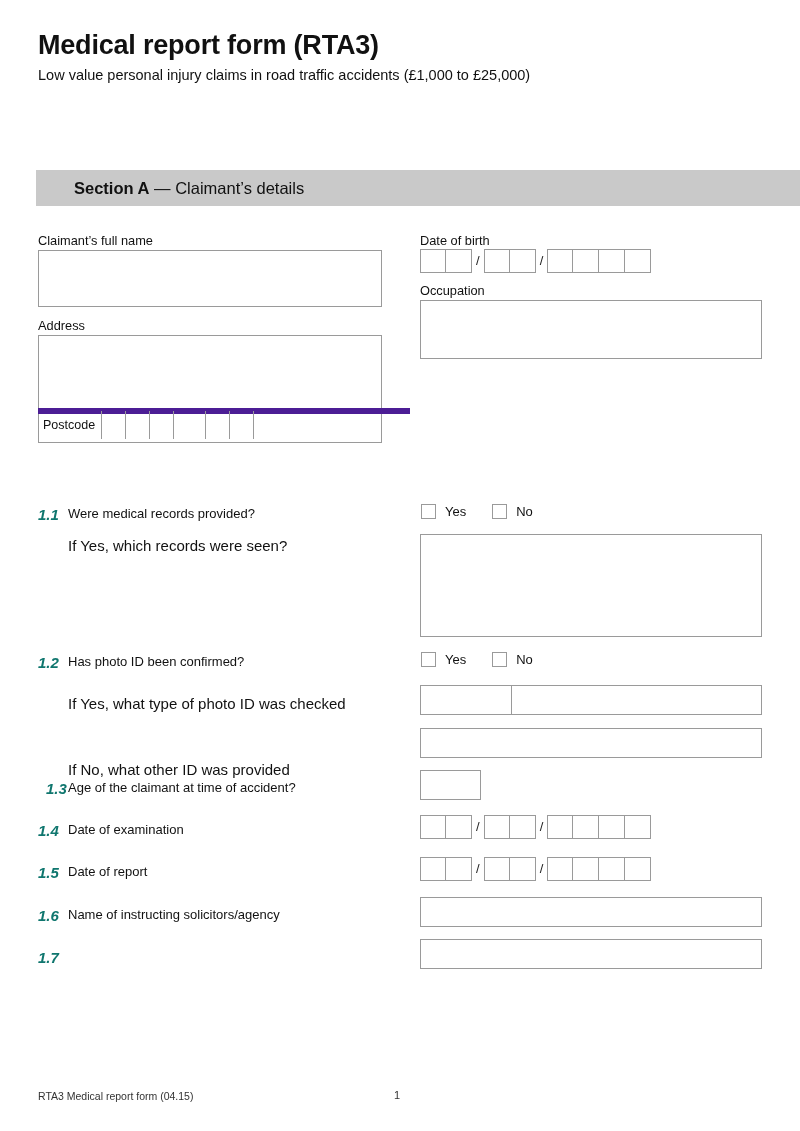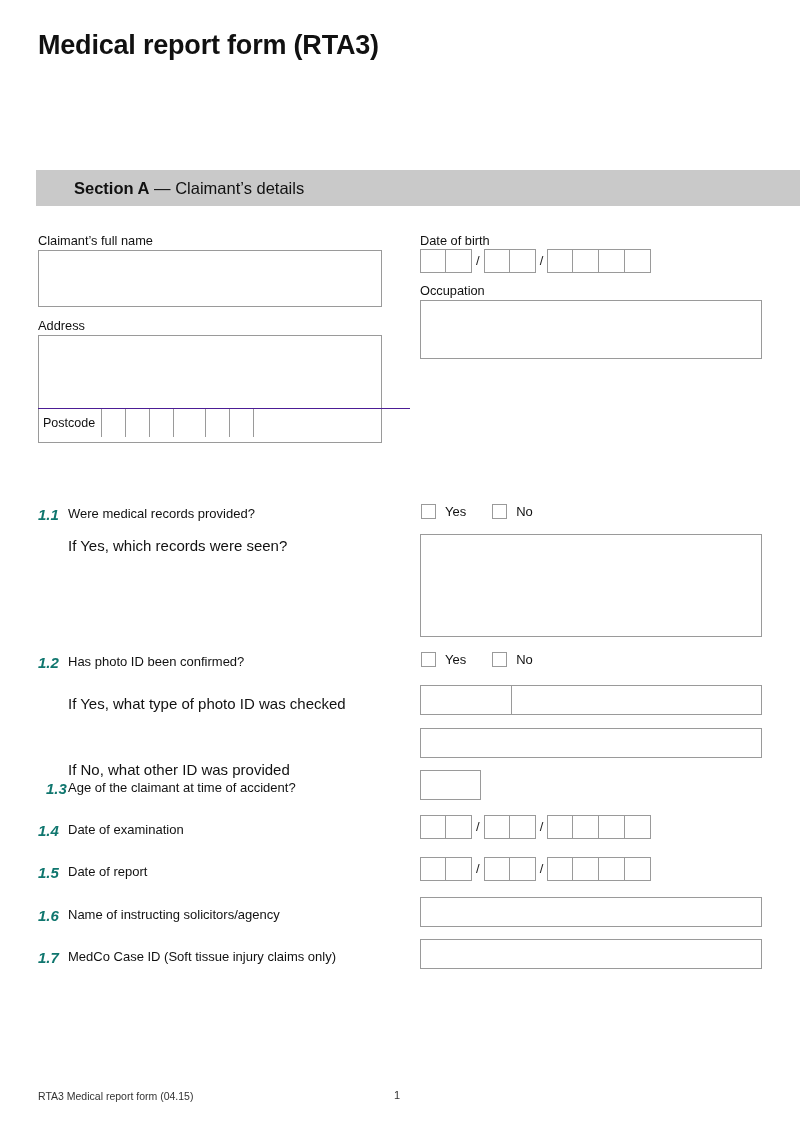--- a/index.html
+++ b/index.html
@@ -115,21 +115,21 @@
   
   .postcode-row {
     position: absolute;
     left: 38px;
     top: 408px;
     width: 372px;
     height: 28px;
     display: flex;
     align-items: center;
     box-sizing: border-box;
-    border-top: 1px solid #4c1d95;
+    border-top: 6px solid #4c1d95;
   }
   .postcode-label {
     font-size: 12.5px;
     padding-left: 5px;
     padding-right: 6px;
     color: #111;
   }
   .pc-cells {
     display: flex;
     height: 28px;
@@ -210,20 +210,21 @@
     color: #333;
   }
 </style>
 </head>
 <body>
 
 <div class="page">
 
   <div class="header">
     <h1 class="doc-title">Medical report form (RTA3)</h1>
+    <p class="doc-subtitle">Low value personal injury claims in road traffic accidents (£1,000 to £25,000)</p>
   </div>
 
   <div class="section-bar">
     <div class="inner">
       <span class="sec-label">Section A</span><span class="sec-dash"> — </span><span class="sec-name">Claimant’s details</span>
     </div>
   </div>
 
   <div class="flabel" style="left:38px; top:233px;">Claimant’s full name</div>
   <div class="box" style="left:38px; top:250px; width:344px; height:57px;"></div>
@@ -323,19 +324,18 @@
     <span class="cell"></span>
     <span class="cell"></span>
     <span class="cell"></span>
   </div>
 
   <div class="qnum" style="top:907px;">1.6</div>
   <div class="qtext" style="top:907px;">Name of instructing solicitors/agency</div>
   <div class="box" style="left:420px; top:897px; width:342px; height:30px;"></div>
 
   <div class="qnum" style="top:949px;">1.7</div>
-  <div class="qtext" style="top:949px;">MedCo Case ID (Soft tissue injury claims only)</div>
   <div class="box" style="left:420px; top:939px; width:342px; height:30px;"></div>
 
   <div class="footer-left">RTA3 Medical report form (04.15)</div>
   <div class="footer-page">1</div>
 
 </div>
 
 </body></html>

